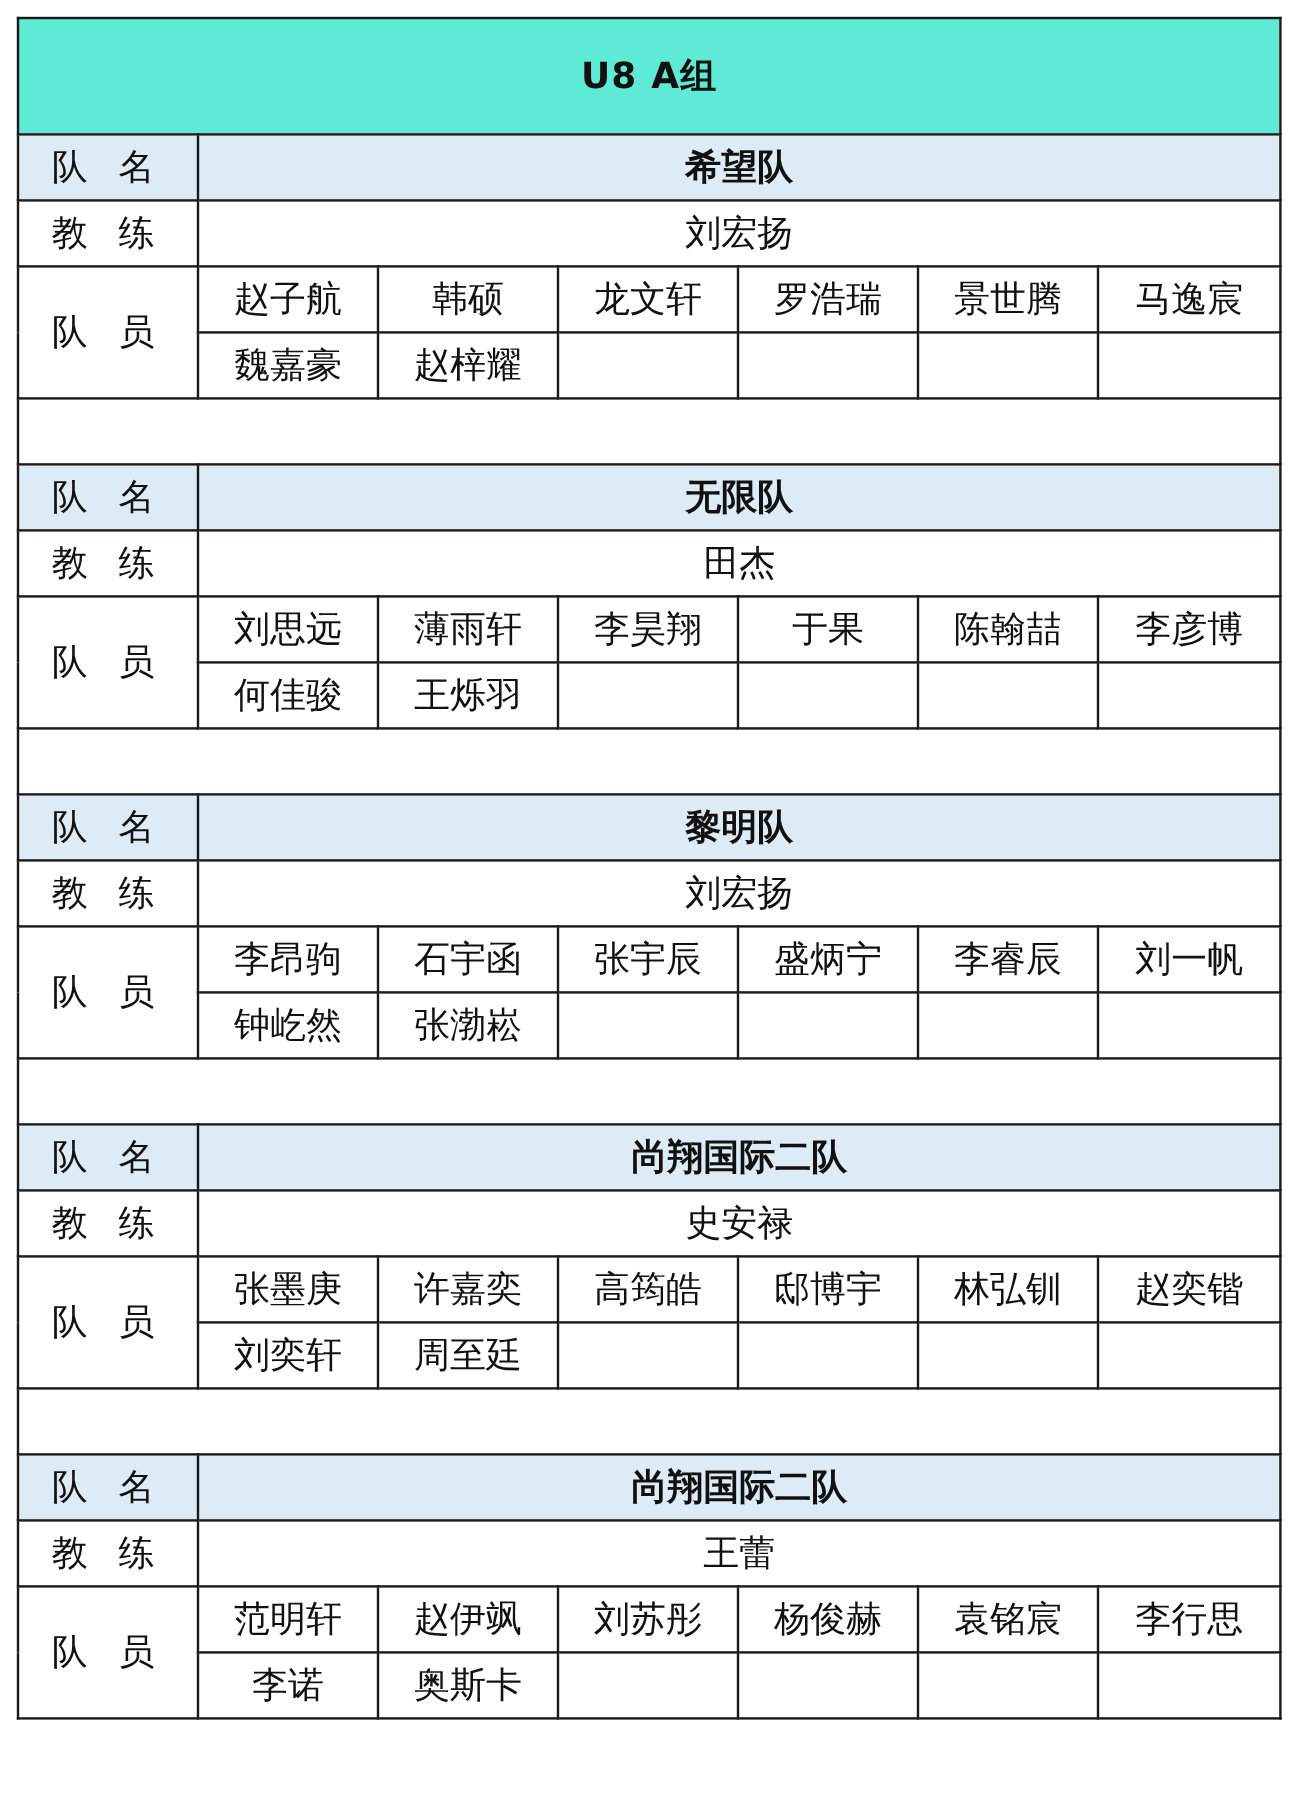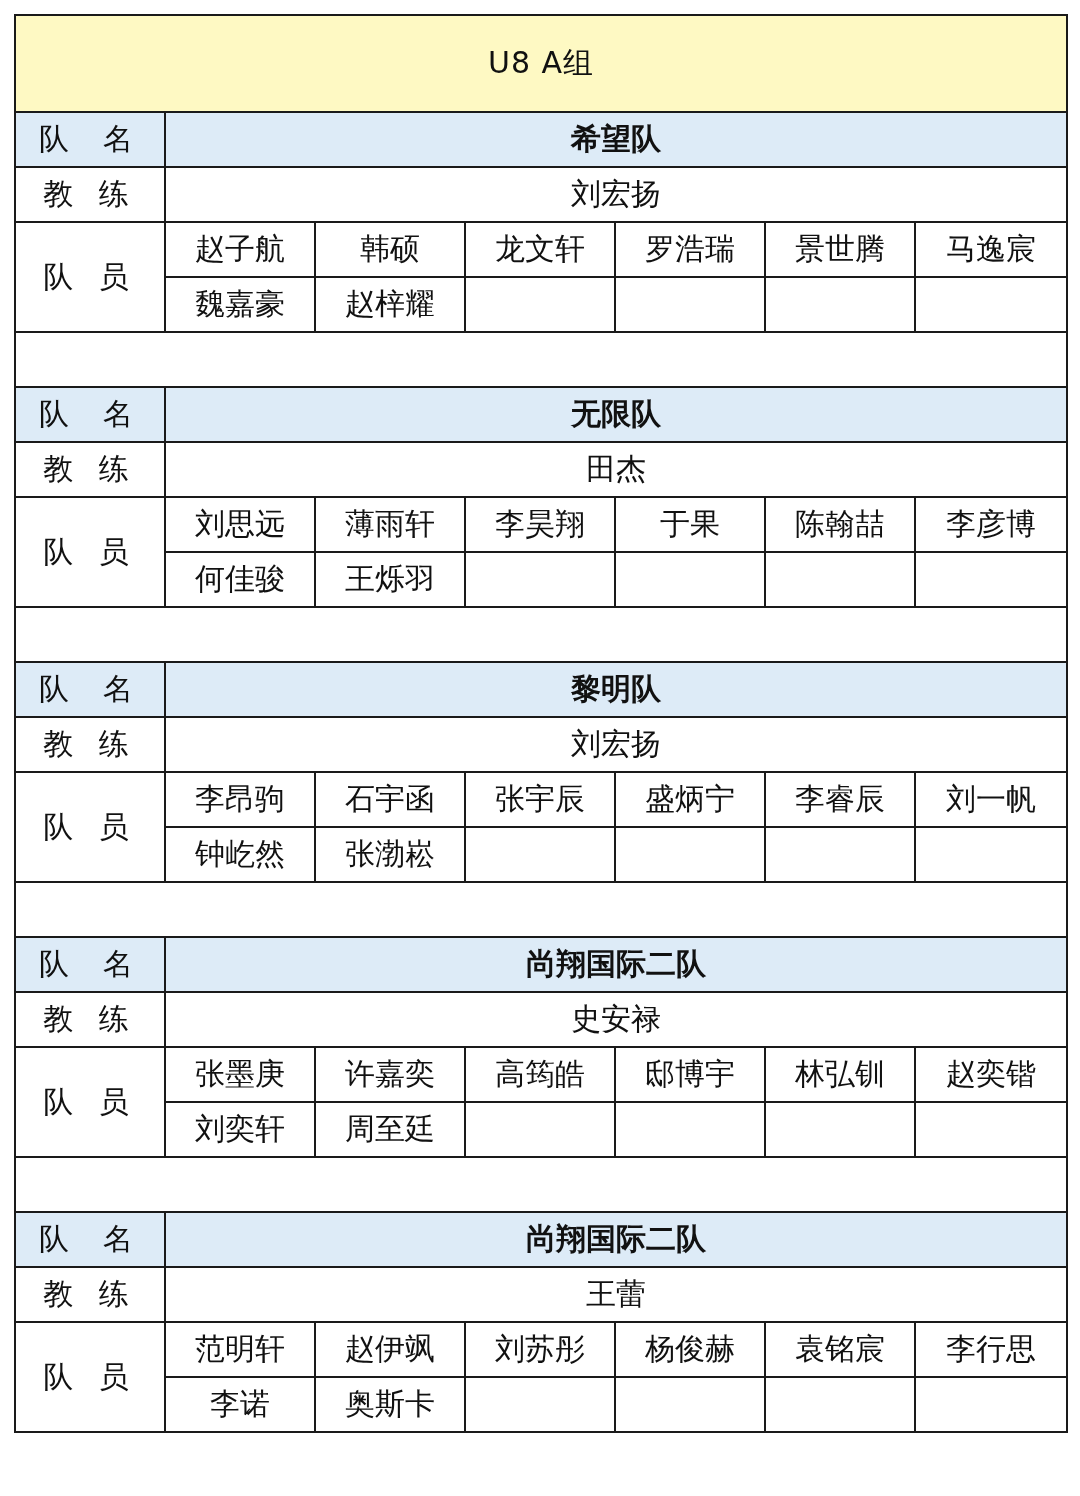--- a/index.html
+++ b/index.html
@@ -2,23 +2,23 @@
 <html><head>
 <meta charset="utf-8">
 <style>
   html, body { margin: 0; padding: 0; background: #ffffff; }
   body { width: 1080px; height: 1496px; position: relative; overflow: hidden;
          font-family: "DejaVu Sans", "Liberation Sans", sans-serif; color: #111; }
   table.roster { position: absolute; left: 14px; top: 14px; width: 1052px;
                  border-collapse: collapse; table-layout: fixed; }
   table.roster td { border: 2px solid #1a1a1a; text-align: center; vertical-align: middle;
                     padding: 0; height: 53px; font-size: 30px; overflow: hidden; white-space: nowrap; }
-  td.title { background: #fef9c3; height: 95px !important; font-size: 48px; font-weight: normal; letter-spacing: 1px; }
+  td.title { background: #5eead4; height: 95px !important; font-size: 48px; font-weight: bold; letter-spacing: 1px; }
   td.label { font-size: 31px; letter-spacing: 8px; }
-  tr.name-row td { background: #ddebf7; font-family: Liberation Mono, monospace; }
+  tr.name-row td { background: #ddebf7; }
   td.team-name { font-weight: bold; font-size: 29px; }
   td.player { border-width: 1px 2px 2px 1px; border-radius: 24px; }
   tr.spacer td { background: #ffffff; }
 </style>
 </head>
 <body>
 
 <table class="roster">
   <colgroup>
     <col style="width:150px">

